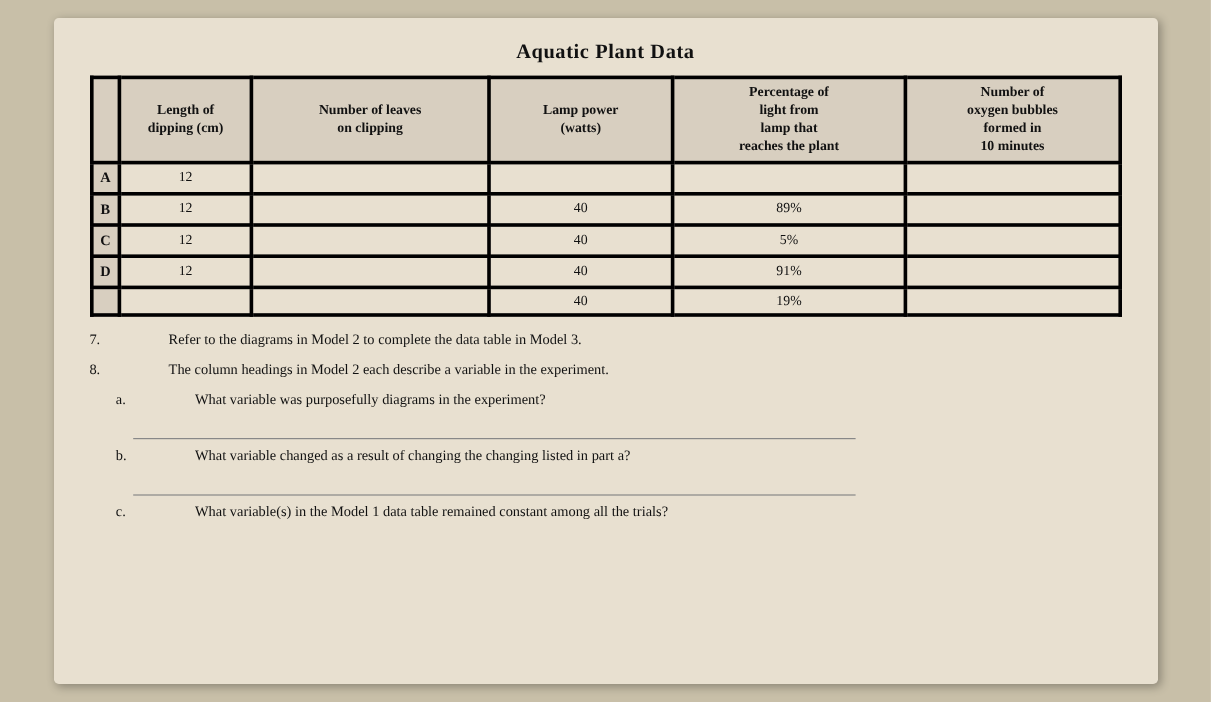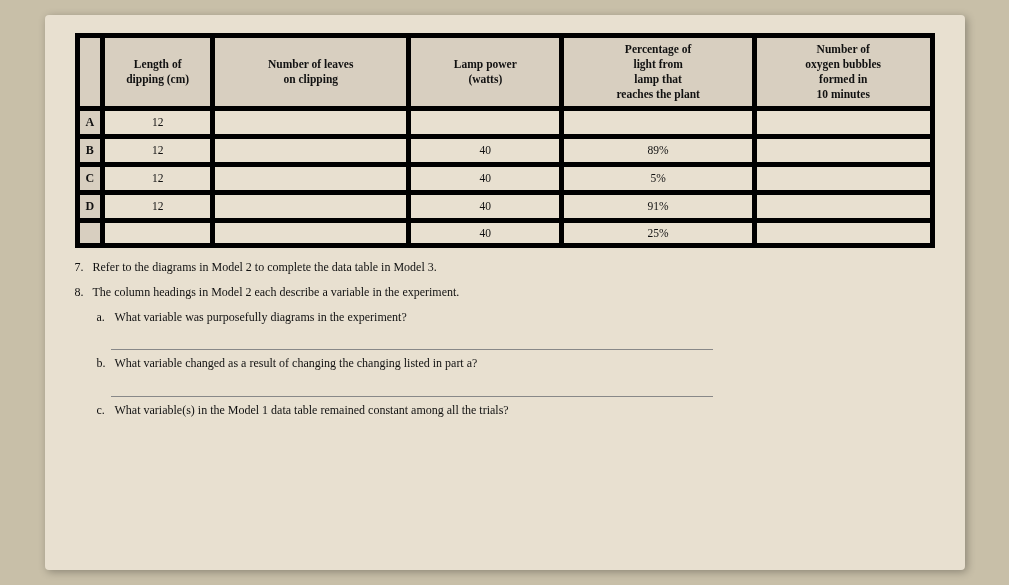--- a/index.html
+++ b/index.html
@@ -35,21 +35,21 @@
     }
 
     .data-table {
       width: 100%;
       border-collapse: collapse;
       font-size: 11.5px;
       margin-bottom: 10px;
     }
 
     .data-table th, .data-table td {
-      border: 5px solid #000000;
+      border: 3px solid #000000;
       padding: 4px 6px;
       text-align: center;
       color: #111;
       vertical-align: middle;
     }
 
     .data-table th {
       font-weight: bold;
       background: #d8cfc0;
       line-height: 1.3;
@@ -82,20 +82,21 @@
     }
 
     .question-number {
       font-weight: normal;
       min-width: 14px;
       flex-shrink: 0;
     }
 
     .question-text {
       flex: 1;
+      margin-left: 48px;
     }
 
     .sub-question {
       margin-left: 22px;
       margin-bottom: 5px;
       display: flex;
       gap: 4px;
     }
 
     .sub-label {
@@ -108,20 +109,21 @@
       border-bottom: 1px solid #888;
       margin: 4px 0 4px 36px;
       width: 70%;
     }
   </style>
 </head>
 <body>
 
 <div class="page">
 
+  <div class="page-title">Aquatic Plant Data</div>
 
   <table class="data-table">
     <thead>
       <tr>
         <th class="row-label"></th>
         <th class="col-length">Length of<br>dipping (cm)</th>
         <th>Number of leaves<br>on clipping</th>
         <th>Lamp power<br>(watts)</th>
         <th>Percentage of<br>light from<br>lamp that<br>reaches the plant</th>
         <th>Number of<br>oxygen bubbles<br>formed in<br>10 minutes</th>
@@ -158,21 +160,21 @@
           <td></td>
           <td>40</td>
           <td>91%</td>
           <td></td>
         </tr>
         <tr>
           <td class="row-label"></td>
           <td></td>
           <td></td>
           <td>40</td>
-          <td>25%</td>
+          <td>19%</td>
           <td></td>
         </tr>
       </tbody>
   </table>
 
   <div class="questions">
     <div class="question-line">
       <span class="question-number">7.</span>
       <span class="question-text">Refer to the diagrams in Model 2 to complete the data table in Model 3.</span>
     </div>

